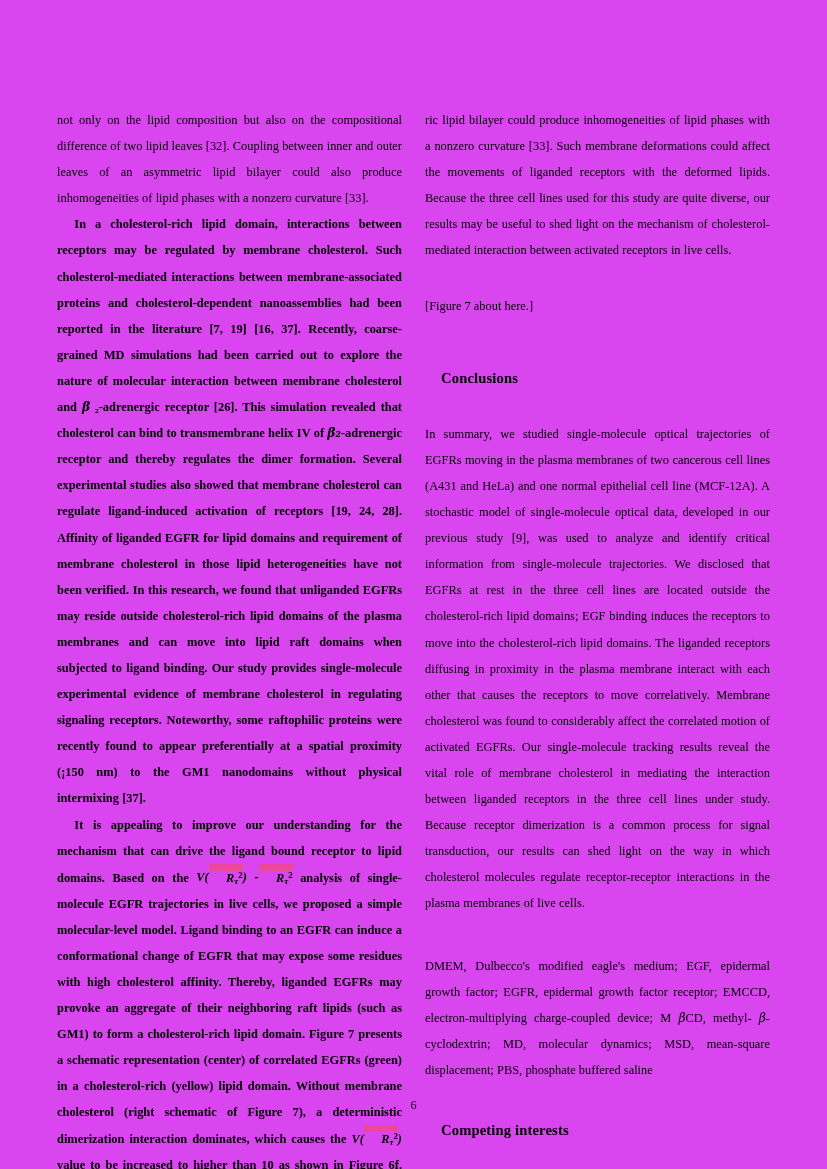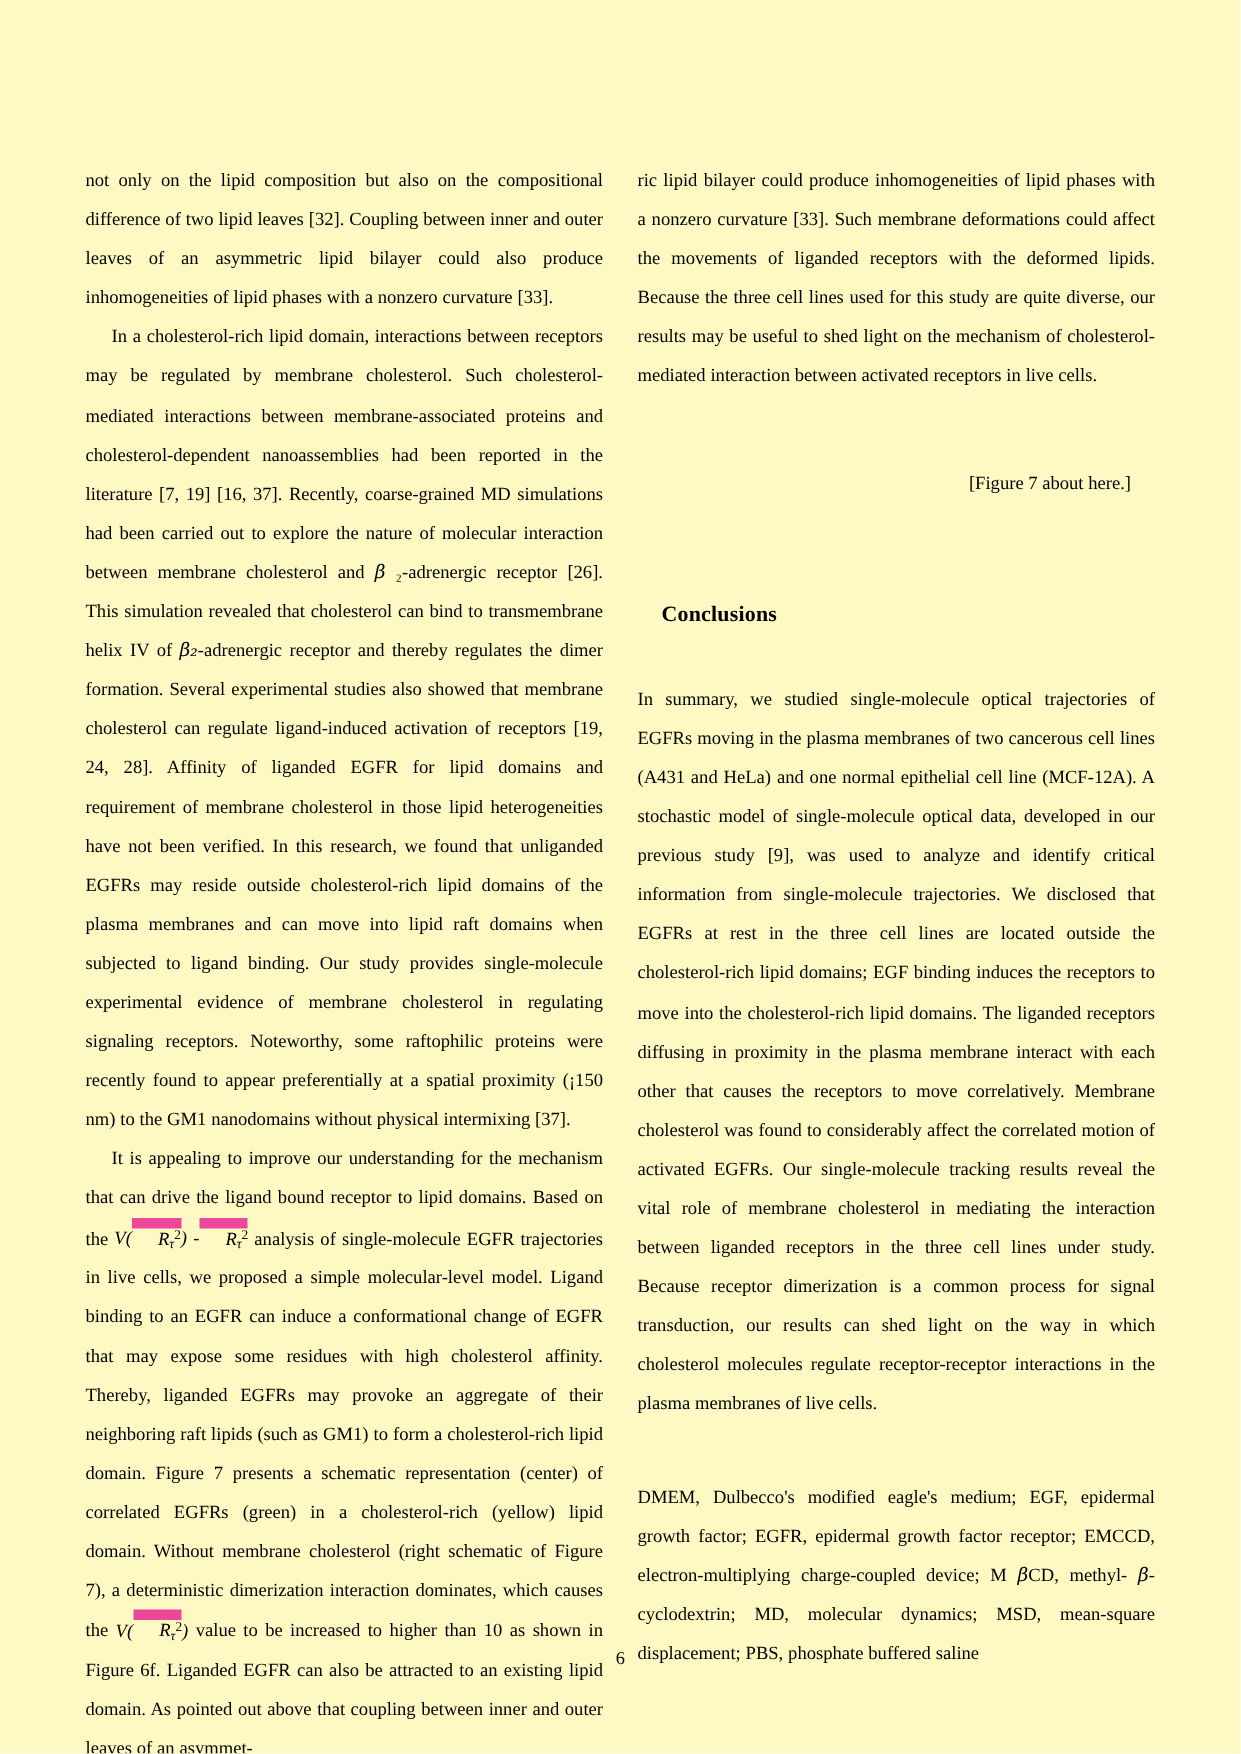--- a/index.html
+++ b/index.html
@@ -4,21 +4,21 @@
 <style>
   html, body {
     margin: 0;
     padding: 0;
     background: #ffffff;
   }
   .page {
     position: relative;
     width: 827px;
     height: 1169px;
-    background: #fef9c3;
+    background: #d946ef;
     margin: 0 auto;
     overflow: hidden;
     font-family: "Liberation Serif", "DejaVu Serif", serif;
     color: #000000;
   }
   .columns {
     position: absolute;
     left: 57px;
     top: 107px;
     width: 713px;
@@ -33,38 +33,39 @@
     margin: 0;
     text-align: justify;
     text-justify: inter-word;
     font-size: 12.4px;
     line-height: 26.1px;
     hyphens: manual;
     word-spacing: 0.01em;
   }
   p.body + p.body {
     text-indent: 1.4em;
+    font-weight: bold;
   }
   p.noindent {
     text-indent: 0 !important;
   }
   h2.heading {
     margin: 16px;
     font-size: 14.6px;
     line-height: 26.1px;
     font-weight: bold;
     text-align: left;
     letter-spacing: 0.01em;
   }
   .spacer-small { height: 14px; }
   .spacer-head { height: 22px; }
   .spacer-head-tight { height: 18px; }
   .figure-note {
-    margin: 16px;
-    text-align: right;
+    margin: 0;
+    text-align: left;
     font-size: 12.4px;
     line-height: 26.1px;
   }
   .fig-gap-top { height: 29px; }
   .fig-gap-bottom { height: 30px; }
   .pagenum {
     position: absolute;
     left: 0;
     top: 1098px;
     width: 827px;
@@ -111,20 +112,21 @@
 
       <h2 class="heading">Conclusions</h2>
       <div class="spacer-small"></div>
       <p class="body noindent">In summary, we studied single-molecule optical trajectories of EGFRs moving in the plasma membranes of two cancerous cell lines (A431 and HeLa) and one normal epithelial cell line (MCF-12A). A stochastic model of single-molecule optical data, developed in our previous study [9], was used to analyze and identify critical information from single-molecule trajectories. We disclosed that EGFRs at rest in the three cell lines are located outside the cholesterol-rich lipid domains; EGF binding induces the receptors to move into the cholesterol-rich lipid domains. The liganded receptors diffusing in proximity in the plasma membrane interact with each other that causes the receptors to move correlatively. Membrane cholesterol was found to considerably affect the correlated motion of activated EGFRs. Our single-molecule tracking results reveal the vital role of membrane cholesterol in mediating the interaction between liganded receptors in the three cell lines under study. Because receptor dimerization is a common process for signal transduction, our results can shed light on the way in which cholesterol molecules regulate receptor-receptor interactions in the plasma membranes of live cells.</p>
 
       <div class="spacer-head"></div>
       <div class="spacer-small"></div>
       <p class="body noindent"><span>DMEM, Dulbecco's modified eagle's medium; EGF, epidermal growth factor; EGFR, epidermal growth factor receptor; EMCCD, electron-multiplying charge-coupled device; M </span><span class="beta">β</span><span>CD, methyl- </span><span class="beta">β</span><span>-cyclodextrin; MD, molecular dynamics; MSD, mean-square displacement; PBS, phosphate buffered saline</span></p>
 
       <div class="spacer-head-tight"></div>
+      <h2 class="heading">Competing interests</h2>
       <div class="spacer-small"></div>
 
     </div>
 
   </div>
 
   <div class="pagenum">6</div>
 
 </div>
 

